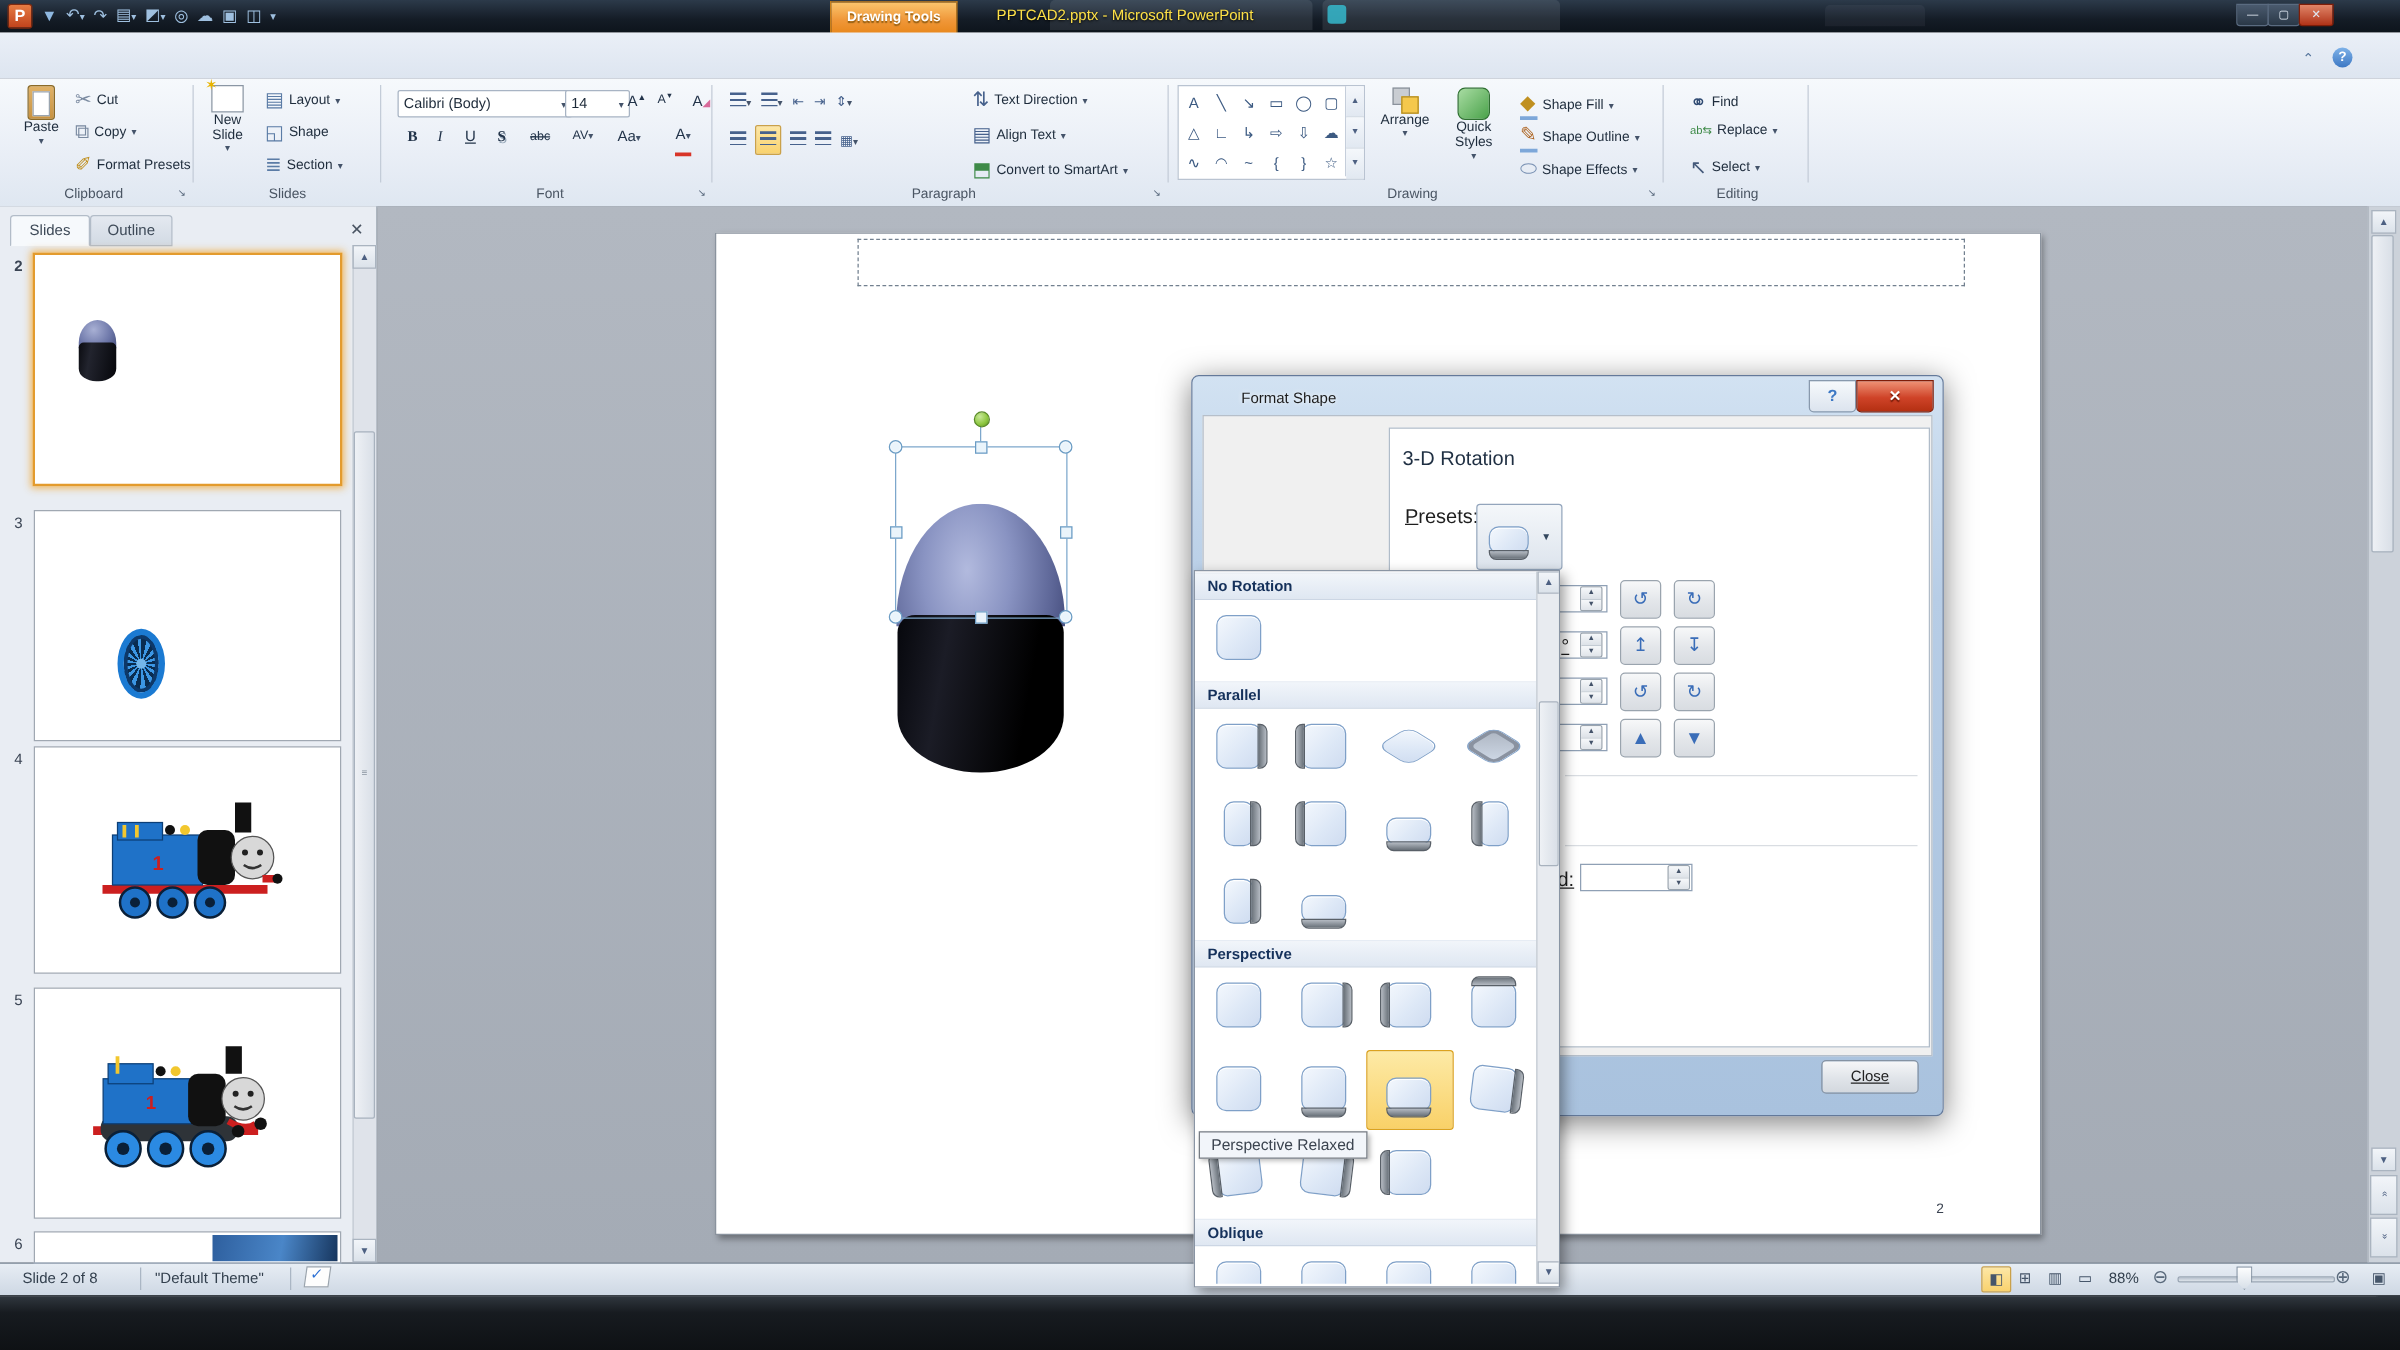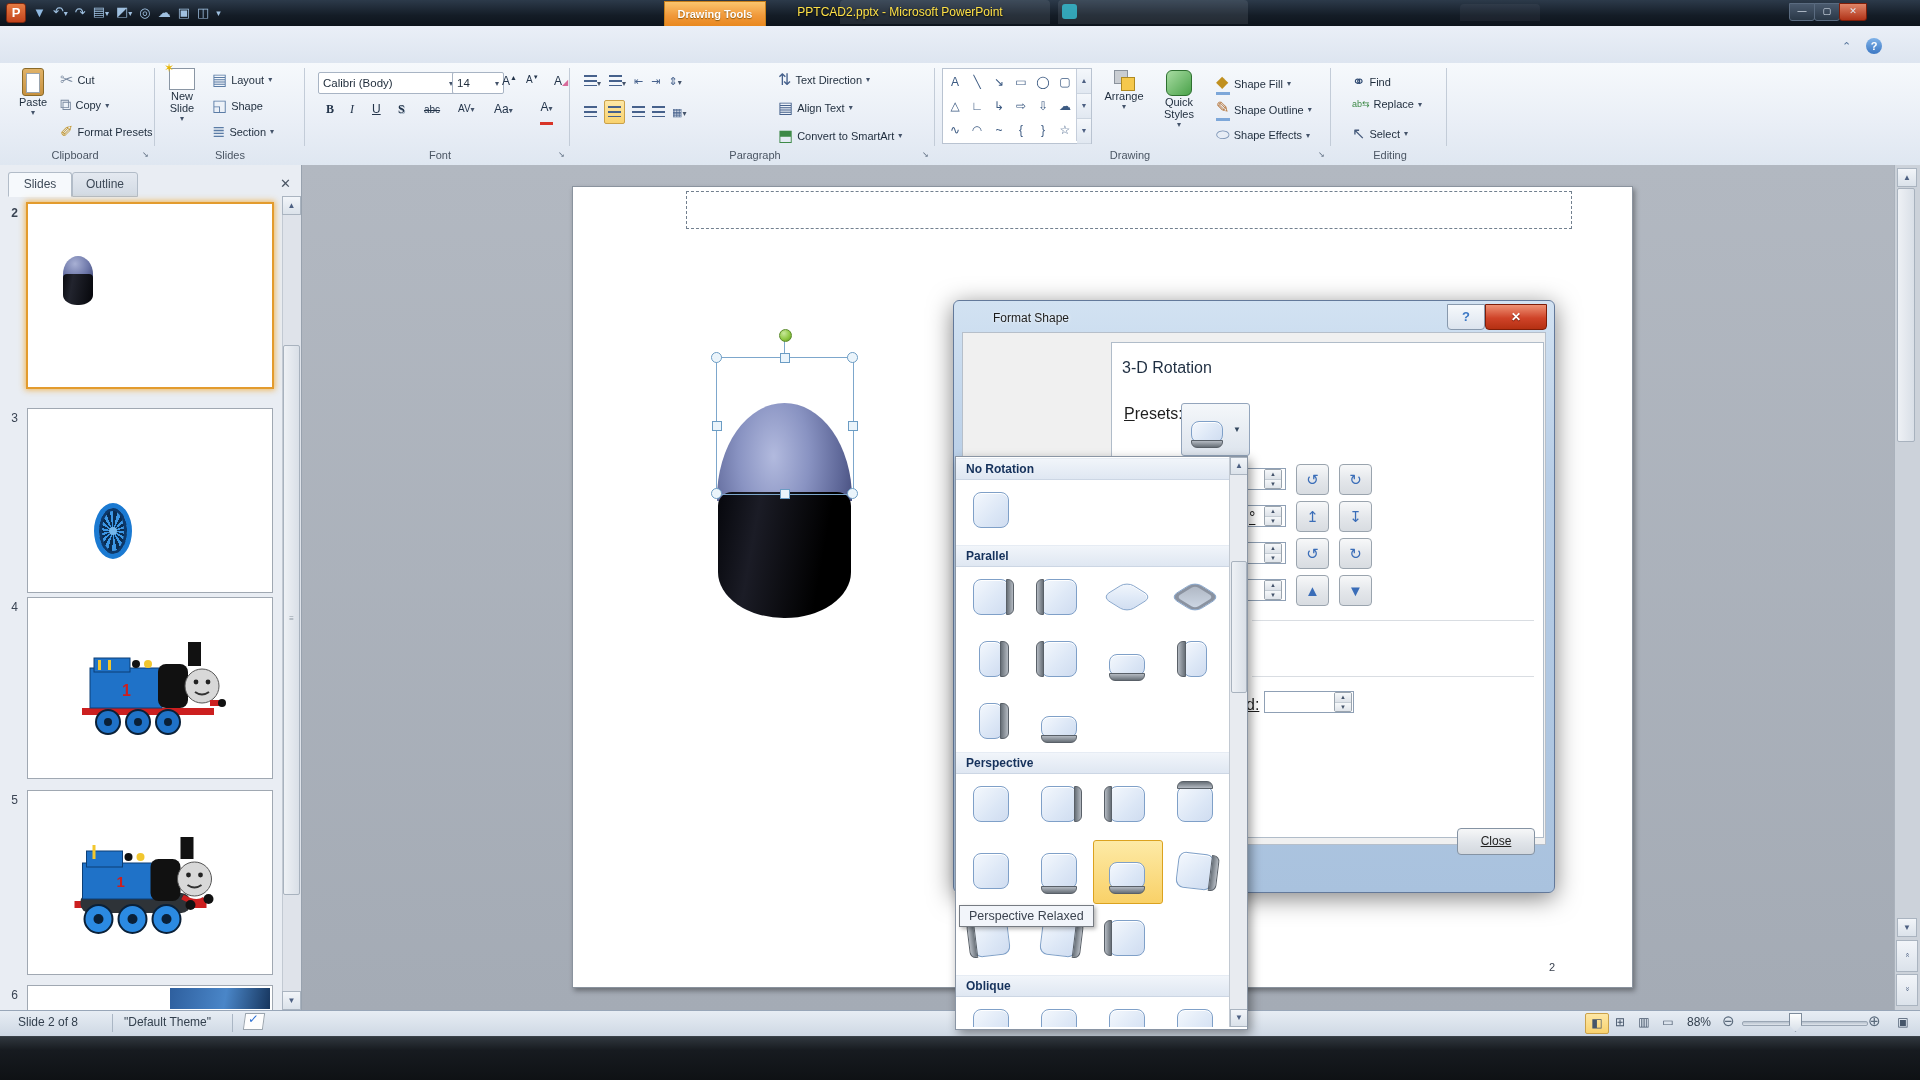--- a/index.html
+++ b/index.html
@@ -606,21 +606,21 @@
       <div class="abs hline" style="left:140px;top:277px;width:282px;"></div>
       <div class="abs hline" style="left:140px;top:333px;width:282px;"></div>
       <div class="abs plabel" style="left:134px;top:353px;">d:</div>
       <div class="abs field" style="left:152px;top:348px;width:88px;height:20px;"></div>
       <div class="abs spin" style="left:222px;top:349px;width:16px;height:18px;">
           <div>▲</div>
           <div>▼</div>
         </div>
     </div>
 
-    <div class="abs close-btn" style="left:503px;top:527px;width:76px;height:25px;text-decoration:underline;">Close</div>
+    <div class="abs close-btn" style="left:503px;top:547px;width:76px;height:25px;text-decoration:underline;">Close</div>
   </div>
 
   <div class="abs dropdown">
     <div class="dd-body" id="dd-body">
         <div class="band" style="margin-top: 1px;">No Rotation</div>
         <div class="ddrow" style="margin-top: 8px;">
           <div class="preset-item">
             <div class="pv" style="position: relative;"></div>
           </div>
         </div>

